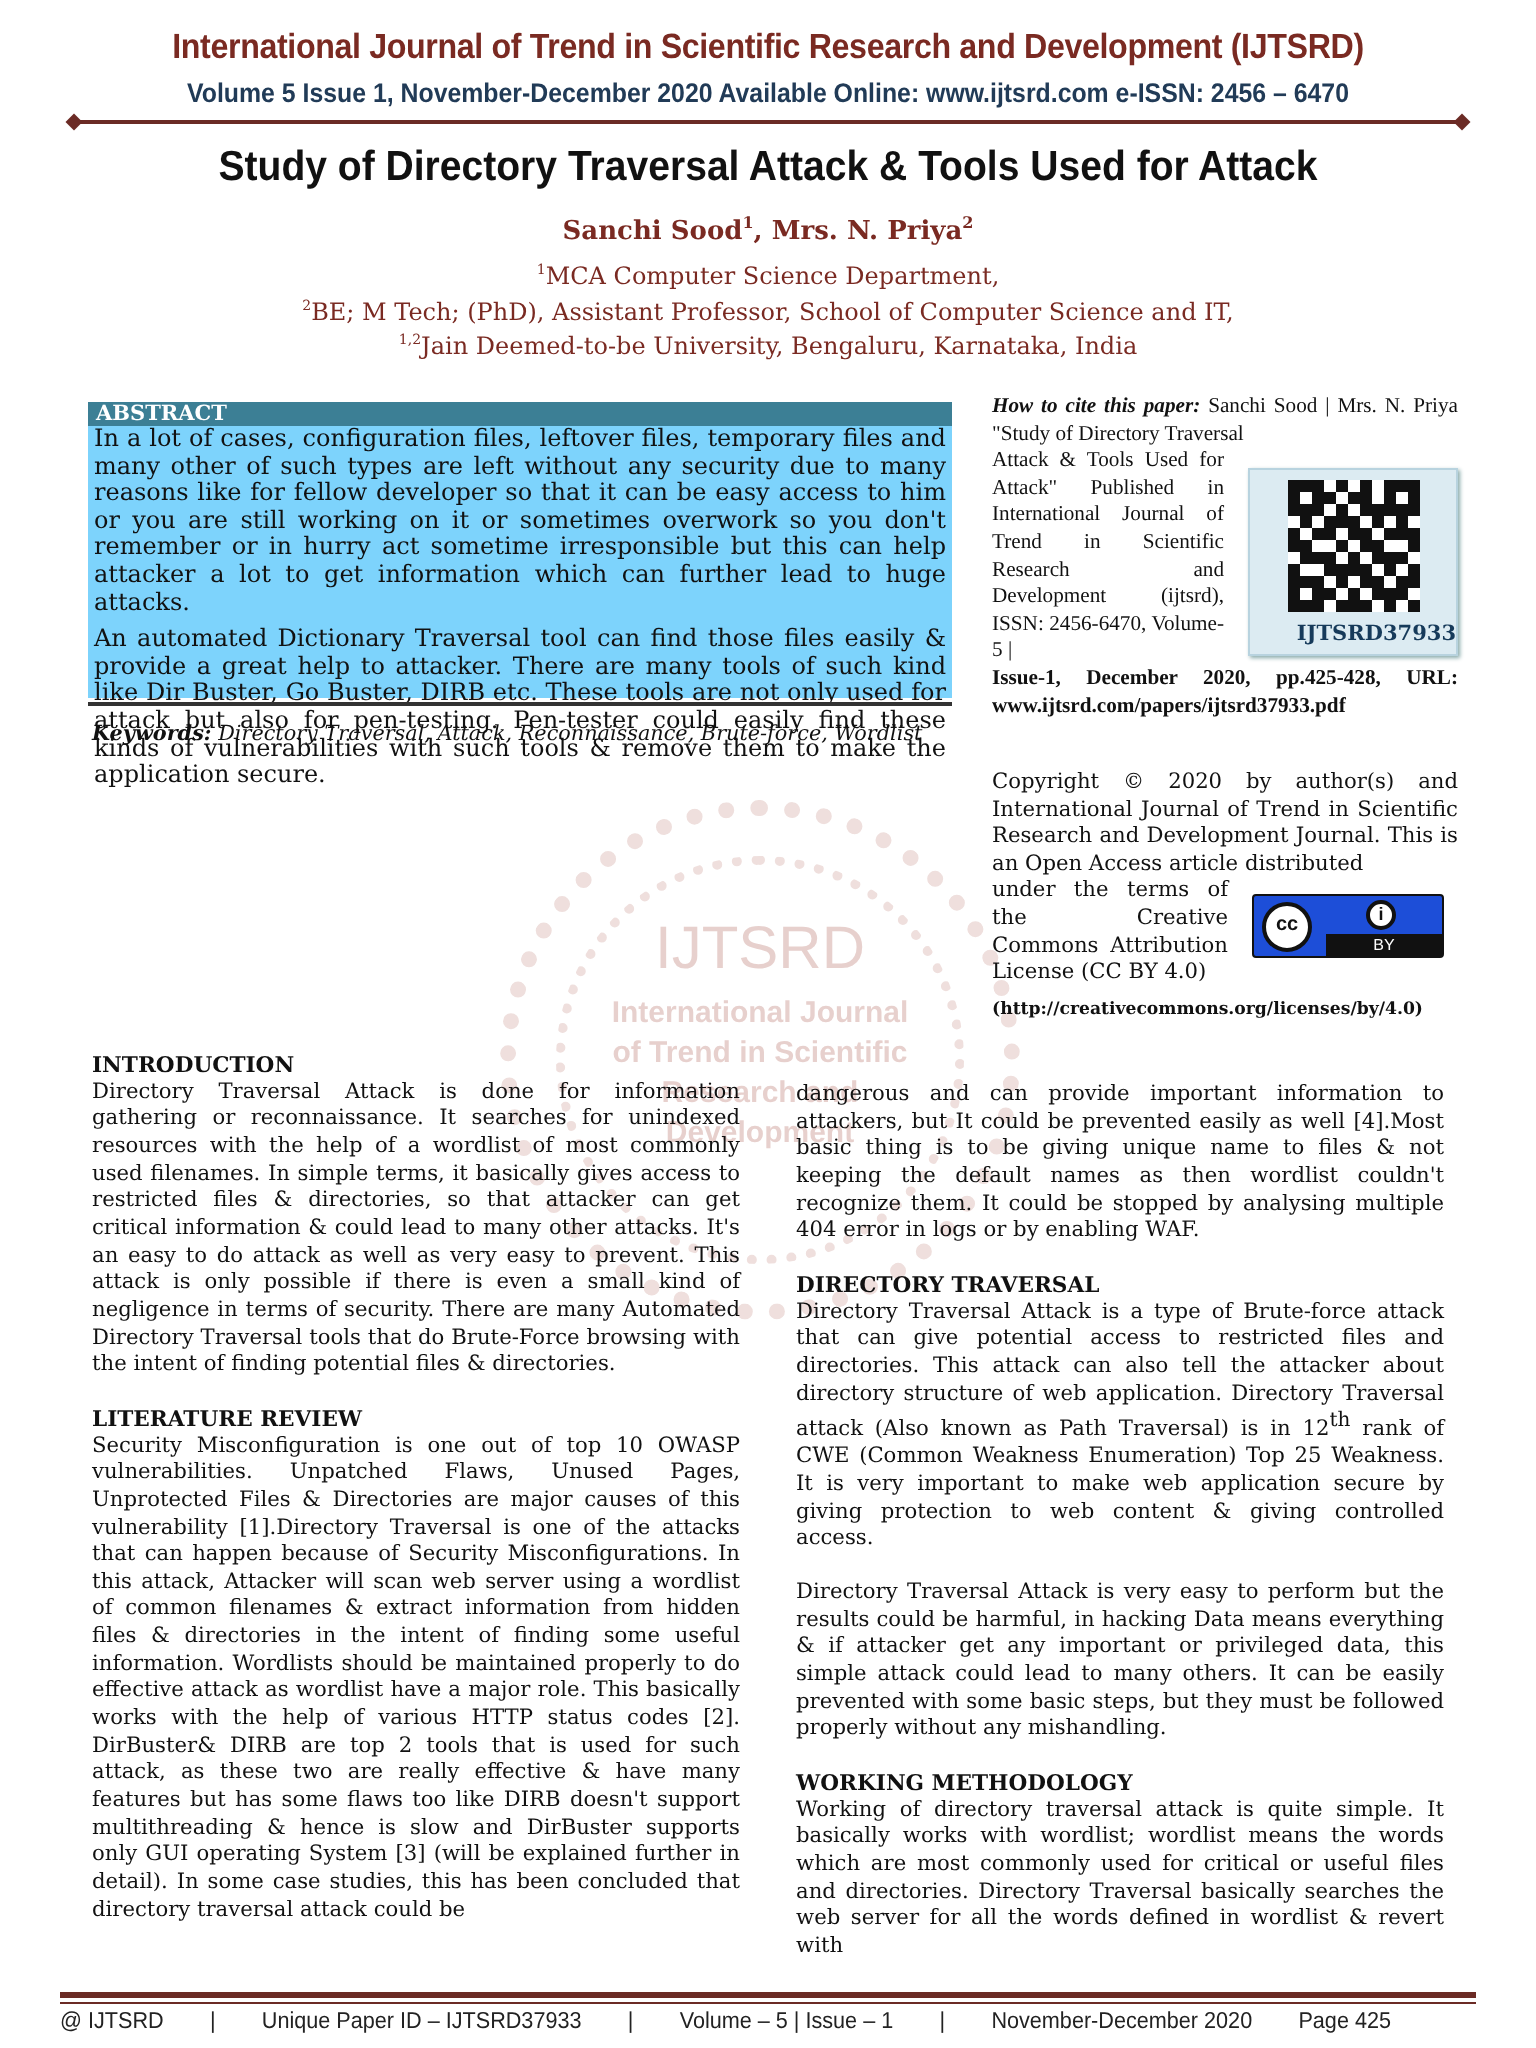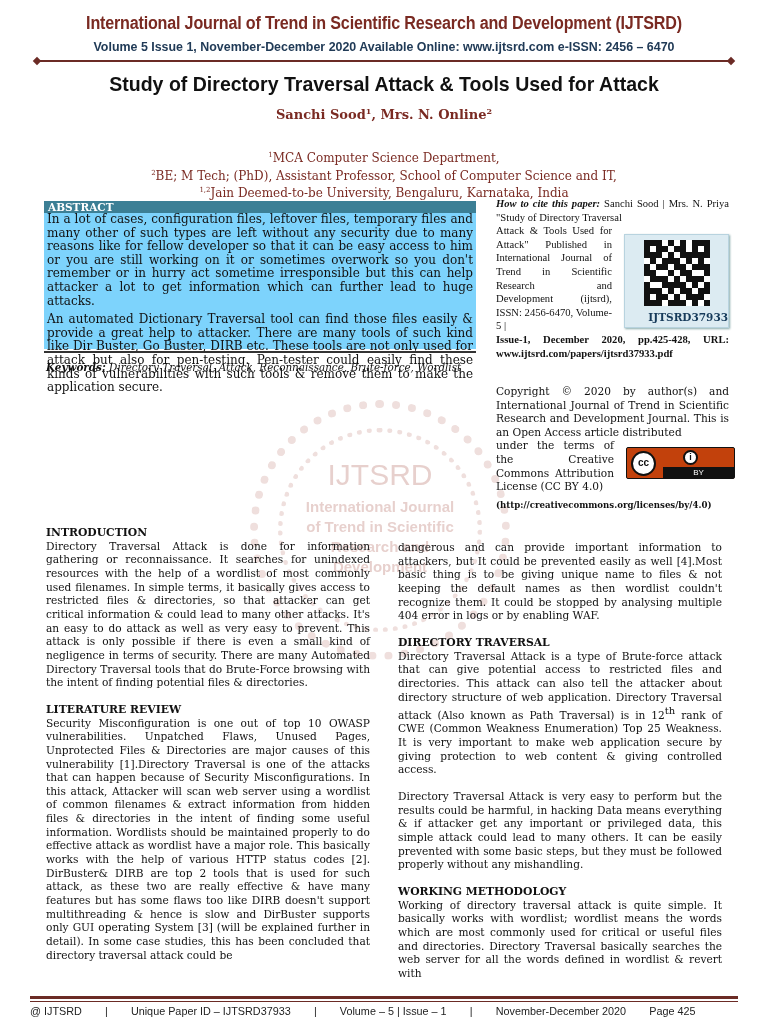--- a/index.html
+++ b/index.html
@@ -30,21 +30,21 @@
     font-family: "Liberation Sans", sans-serif; font-weight: bold; font-size: 21px; color: #111;
     transform: scaleX(0.93);
   }
   .authors {
     position: absolute; top: 106px; left: 0; width: 768px; text-align: center;
     font-family: "DejaVu Serif", serif; font-weight: bold; font-size: 13px; color: #7a2a22;
   }
   .authors sup { font-size: 8px; }
   .affil {
     position: absolute; left: 0; width: 768px; text-align: center;
-    font-family: "DejaVu Serif", serif; font-size: 12px; color: #7a2a22; margin-top: 20px;
+    font-family: "DejaVu Serif", serif; font-size: 12px; color: #7a2a22;
   }
   .affil sup { font-size: 7px; }
 
   .abstract-box {
     position: absolute; top: 201px; left: 44px; width: 432px; height: 148px;
     background: #7dd3fc;
   }
   .abstract-head {
     height: 12px; background: #3c7f95; color: #fff; font-weight: bold; font-size: 10.5px;
     padding-left: 4px; line-height: 12px; font-family: "DejaVu Serif", serif;
@@ -70,21 +70,21 @@
     display: grid; grid-template-columns: repeat(11, 1fr); grid-template-rows: repeat(11, 1fr);
   }
   .qr span { display: block; }
   .qr .b { background: #111; }
   .qr-label { position: absolute; bottom: 4px; left: 0; width: 100%; text-align: right; font-weight: bold; font-size: 10.5px; color: #163a5a; margin-top: 41px; }
 
   .copyright {
     position: absolute; top: 385px; left: 496px; width: 233px; font-size: 10.6px; line-height: 13.6px; color: #111; text-align: justify;
   }
   .cc-badge {
-    position: absolute; top: 447px; left: 626px; width: 109px; height: 32px; background: #c2410c;
+    position: absolute; top: 447px; left: 626px; width: 96px; height: 32px; background: #1d4ed8;
     border: 1.5px solid #111; border-radius: 2px;
   }
   .cc-circle {
     position: absolute; top: 3px; left: 4px; width: 25px; height: 25px; border-radius: 50%;
     background: #fff; border: 2.5px solid #111; font-family: "Liberation Sans", sans-serif; font-weight: bold;
     font-size: 10px; text-align: center; line-height: 20px; color: #111;
   }
   .cc-by-strip { position: absolute; bottom: 0; left: 36px; right: 0; height: 11px; background: #111; color: #fff; font-family: "Liberation Sans", sans-serif; font-size: 8px; text-align: center; line-height: 11px; }
   .cc-person {
     position: absolute; top: 2px; left: 56px; width: 15px; height: 15px; border-radius: 50%; background: #fff; border: 2px solid #111;
@@ -124,21 +124,21 @@
 </head>
 <body>
 
 <div class="journal-title">International Journal of Trend in Scientific Research and Development (IJTSRD)</div>
 <div class="journal-sub">Volume 5 Issue 1, November-December 2020 Available Online: www.ijtsrd.com e-ISSN: 2456 – 6470</div>
 <div class="header-rule"></div>
 
 <div class="paper-title">Study of Directory Traversal Attack &amp; Tools Used for Attack</div>
 
 <div class="authors">
-  <span>Sanchi Sood</span><sup>1</sup><span>, </span><span>Mrs. N. Online</span><sup>2</sup>
+  <span>Sanchi Sood</span><sup>1</sup><span>, </span><span>Mrs. N. Priya</span><sup>2</sup>
 </div>
 
 <div class="affil" style="top:131px;">
   <sup>1</sup><span>MCA Computer Science Department,</span>
 </div>
 <div class="affil" style="top:149px;">
   <sup>2</sup><span>BE; M Tech; (PhD), Assistant Professor, School of Computer Science and IT,</span>
 </div>
 <div class="affil" style="top:166px;">
   <sup>1,2</sup><span>Jain Deemed-to-be University, Bengaluru, Karnataka, India</span>

